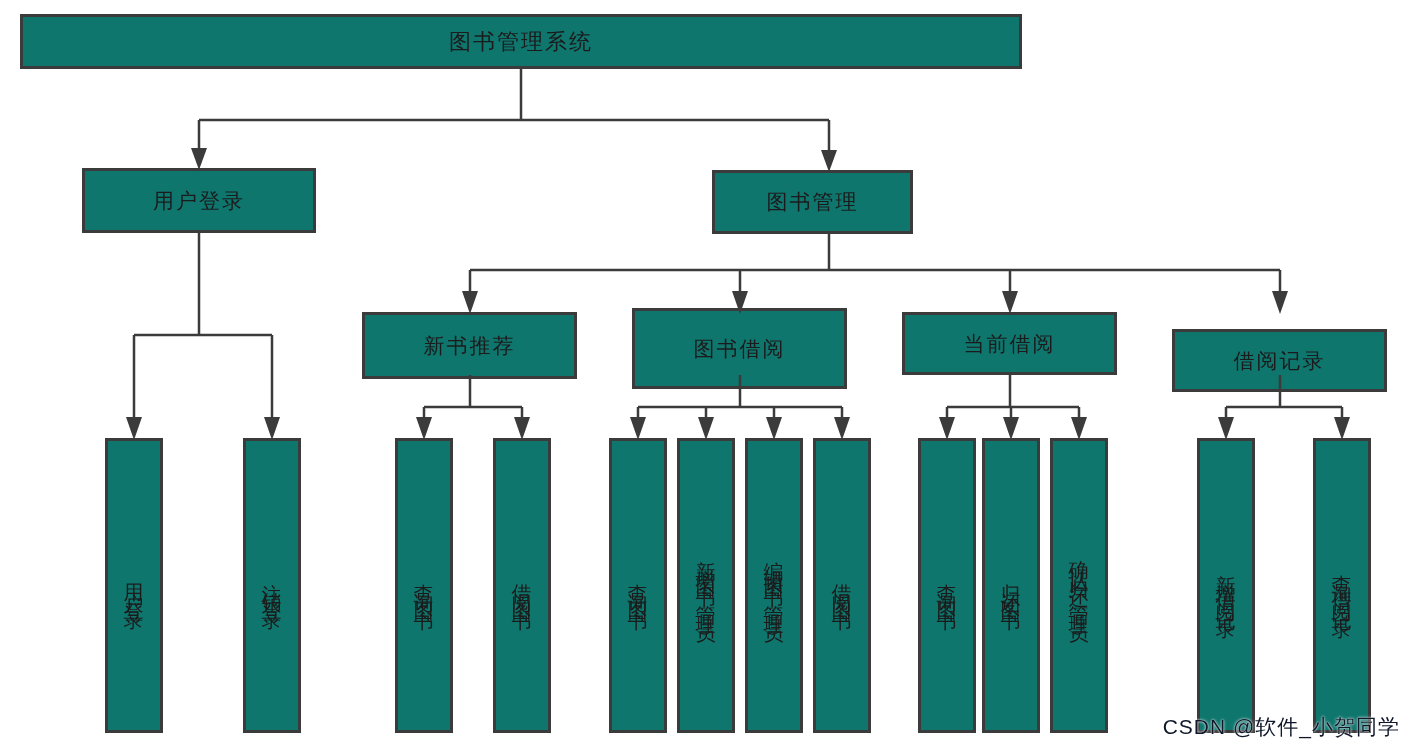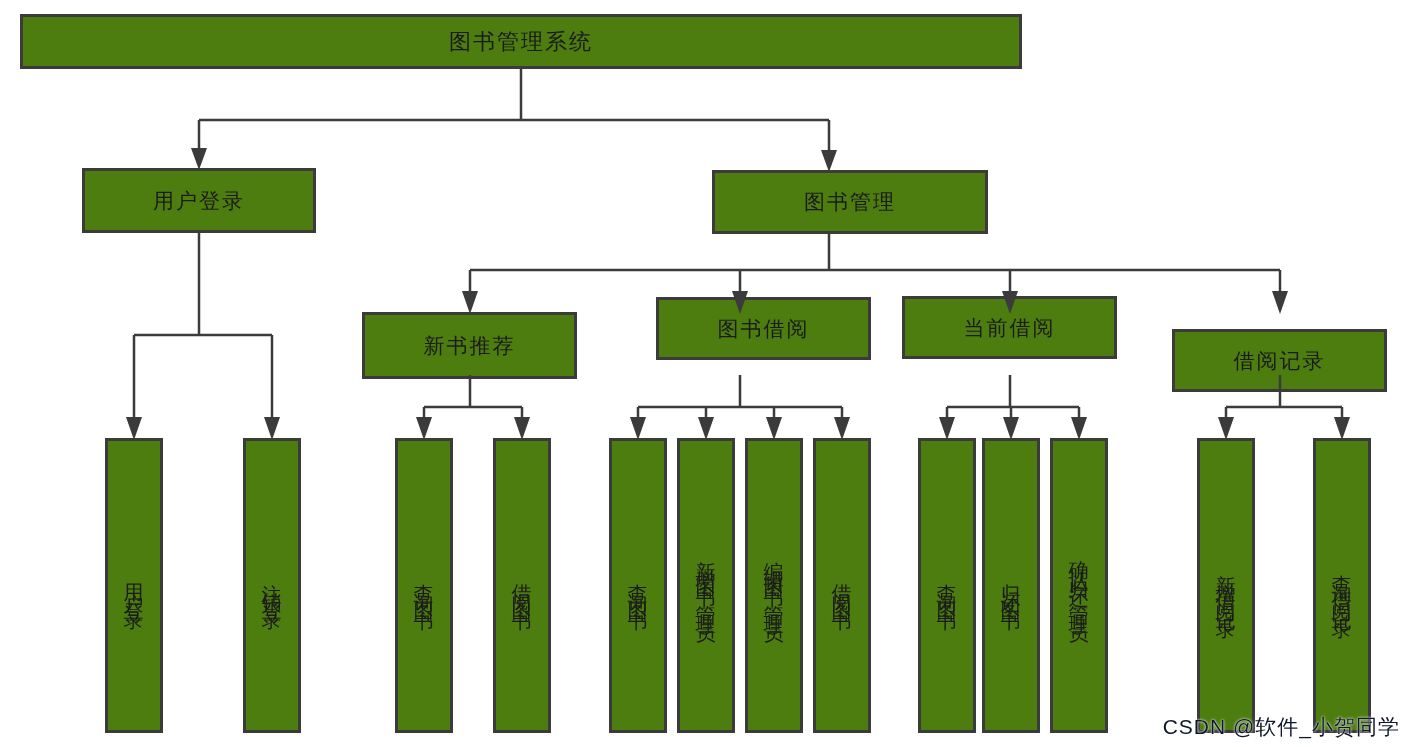--- a/index.html
+++ b/index.html
@@ -19,21 +19,21 @@
     position: absolute;
     left: 0;
     top: 0;
     pointer-events: none;
     z-index: 2;
   }
   .node {
     position: absolute;
     box-sizing: border-box;
     border: 3px solid #3b3b3b;
-    background: #4d7c0f;
+    background: #0f766e;
     display: flex;
     align-items: center;
     justify-content: center;
     color: #1b1b1b;
     z-index: 1;
   }
   .node.h .label {
     font-size: 21px;
     letter-spacing: 2px;
     white-space: nowrap;
@@ -66,31 +66,31 @@
 
 <div class="stage">
 
   <div class="node h root" style="left:20px; top:14px; width:1002px; height:55px;">
     <span class="label">图书管理系统</span>
   </div>
 
   <div class="node h" style="left:82px; top:168px; width:234px; height:65px;">
     <span class="label">用户登录</span>
   </div>
-  <div class="node h" style="left:712px; top:170px; width:276px; height:64px;">
+  <div class="node h" style="left:712px; top:170px; width:201px; height:64px;">
     <span class="label">图书管理</span>
   </div>
 
   <div class="node h" style="left:362px; top:312px; width:215px; height:67px;">
     <span class="label">新书推荐</span>
   </div>
-  <div class="node h" style="left:632px; top:297px; width:215px; height:63px;margin-left:24px;">
+  <div class="node h" style="left:632px; top:308px; width:215px; height:81px;">
     <span class="label">图书借阅</span>
   </div>
-  <div class="node h" style="left:902px; top:296px; width:215px; height:63px;">
+  <div class="node h" style="left:902px; top:312px; width:215px; height:63px;">
     <span class="label">当前借阅</span>
   </div>
   <div class="node h" style="left:1172px; top:329px; width:215px; height:63px;">
     <span class="label">借阅记录</span>
   </div>
 
   <div class="node v" style="left:105px; top:438px; width:58px; height:295px;">
     <span class="label">用户登录</span>
   </div>
   <div class="node v" style="left:243px; top:438px; width:58px; height:295px;">

